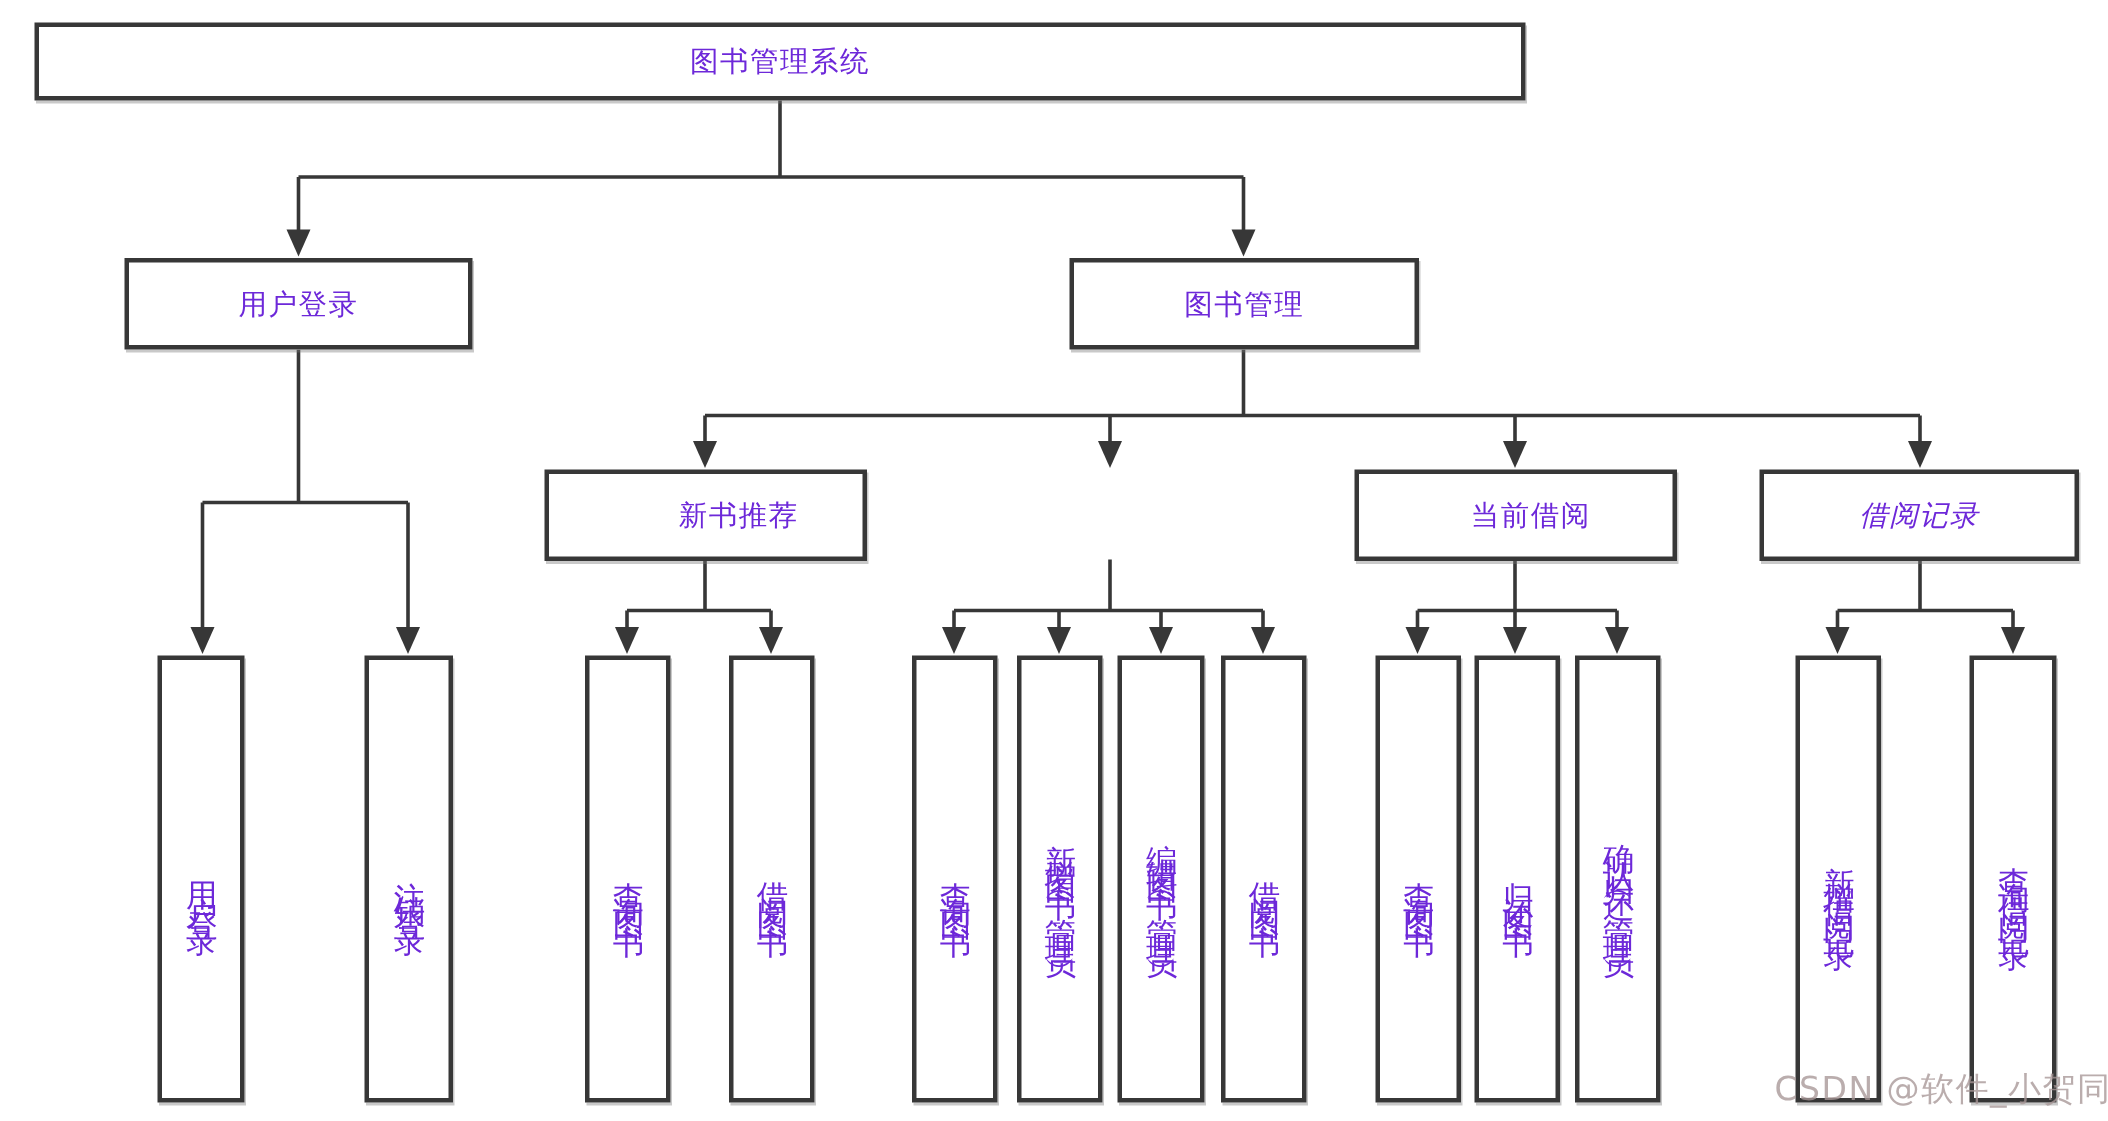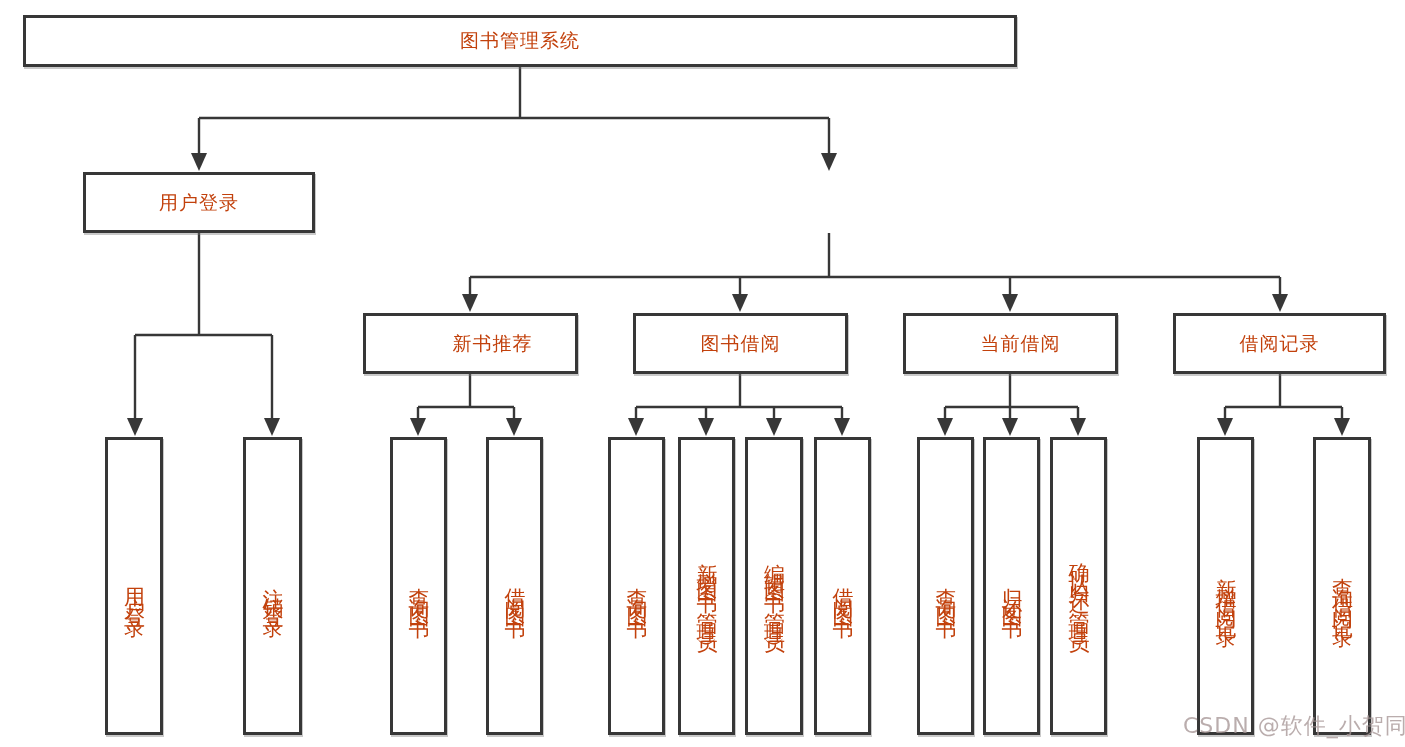--- a/index.html
+++ b/index.html
@@ -2,21 +2,21 @@
 <html><head>
 <meta charset="utf-8">
 <style>
   * { margin:0; padding:0; box-sizing:border-box; }
   html,body { background:#ffffff; }
   body { font-family:"DejaVu Sans","Liberation Sans",sans-serif; }
   .stage { position:relative; width:1405px; height:747px; background:#ffffff; overflow:hidden; }
   .box {
     position:absolute; background:#ffffff; border:3px solid #373737;
     display:flex; align-items:center; justify-content:center;
-    color:#c2410c; box-shadow:1px 2px 0 rgba(120,120,120,.40);
+    color:#6d28d9; box-shadow:1px 2px 0 rgba(120,120,120,.40);
   }
   .h { font-size:19px; letter-spacing:1px; white-space:nowrap; }
   .v {
     writing-mode:vertical-rl; text-orientation:mixed;
     font-size:21px; letter-spacing:10px; line-height:1;
     padding-top:9px; 
   }
   svg.wires { position:absolute; left:0; top:0; display:block; }
   svg.wires path { stroke:#373737; stroke-width:2.4; fill:none; }
   svg.wires polygon { fill:#373737; stroke:none; }
@@ -61,31 +61,31 @@
     <polygon points="1334,418 1350,418 1342,436"></polygon>
   </svg>
 
   <div class="box h" style="left:23px; top:15px; width:994px; height:52px;">
     <span>图书管理系统</span>
   </div>
 
   <div class="box h" style="left:83px; top:172px; width:232px; height:61px;">
     <span>用户登录</span>
   </div>
+  <div class="box h" style="left:713px; top:172px; width:233px; height:61px;">
+    <span>图书管理</span>
+  </div>
 
   <div class="box h" style="left:363px; top:313px; width:215px; height:61px;padding-left:44px;">
     <span>新书推荐</span>
   </div>
-  <div class="box h" style="left:633px; top:313px; width:215px; height:61px;">
-    <span>图书借阅</span>
-  </div>
   <div class="box h" style="left:903px; top:313px; width:215px; height:61px;padding-left:20px;">
     <span>当前借阅</span>
   </div>
-  <div class="box h" style="left:1173px; top:313px; width:213px; height:61px;">
+  <div class="box h" style="left:1173px; top:313px; width:213px; height:61px;font-style:italic;">
     <span>借阅记录</span>
   </div>
 
   <div class="box v" style="left:105px; top:437px; width:58px; height:298px;">
     <span>用户登录</span>
   </div>
   <div class="box v" style="left:243px; top:437px; width:59px; height:298px;">
     <span>注销登录</span>
   </div>
   <div class="box v" style="left:390px; top:437px; width:57px; height:298px;">

